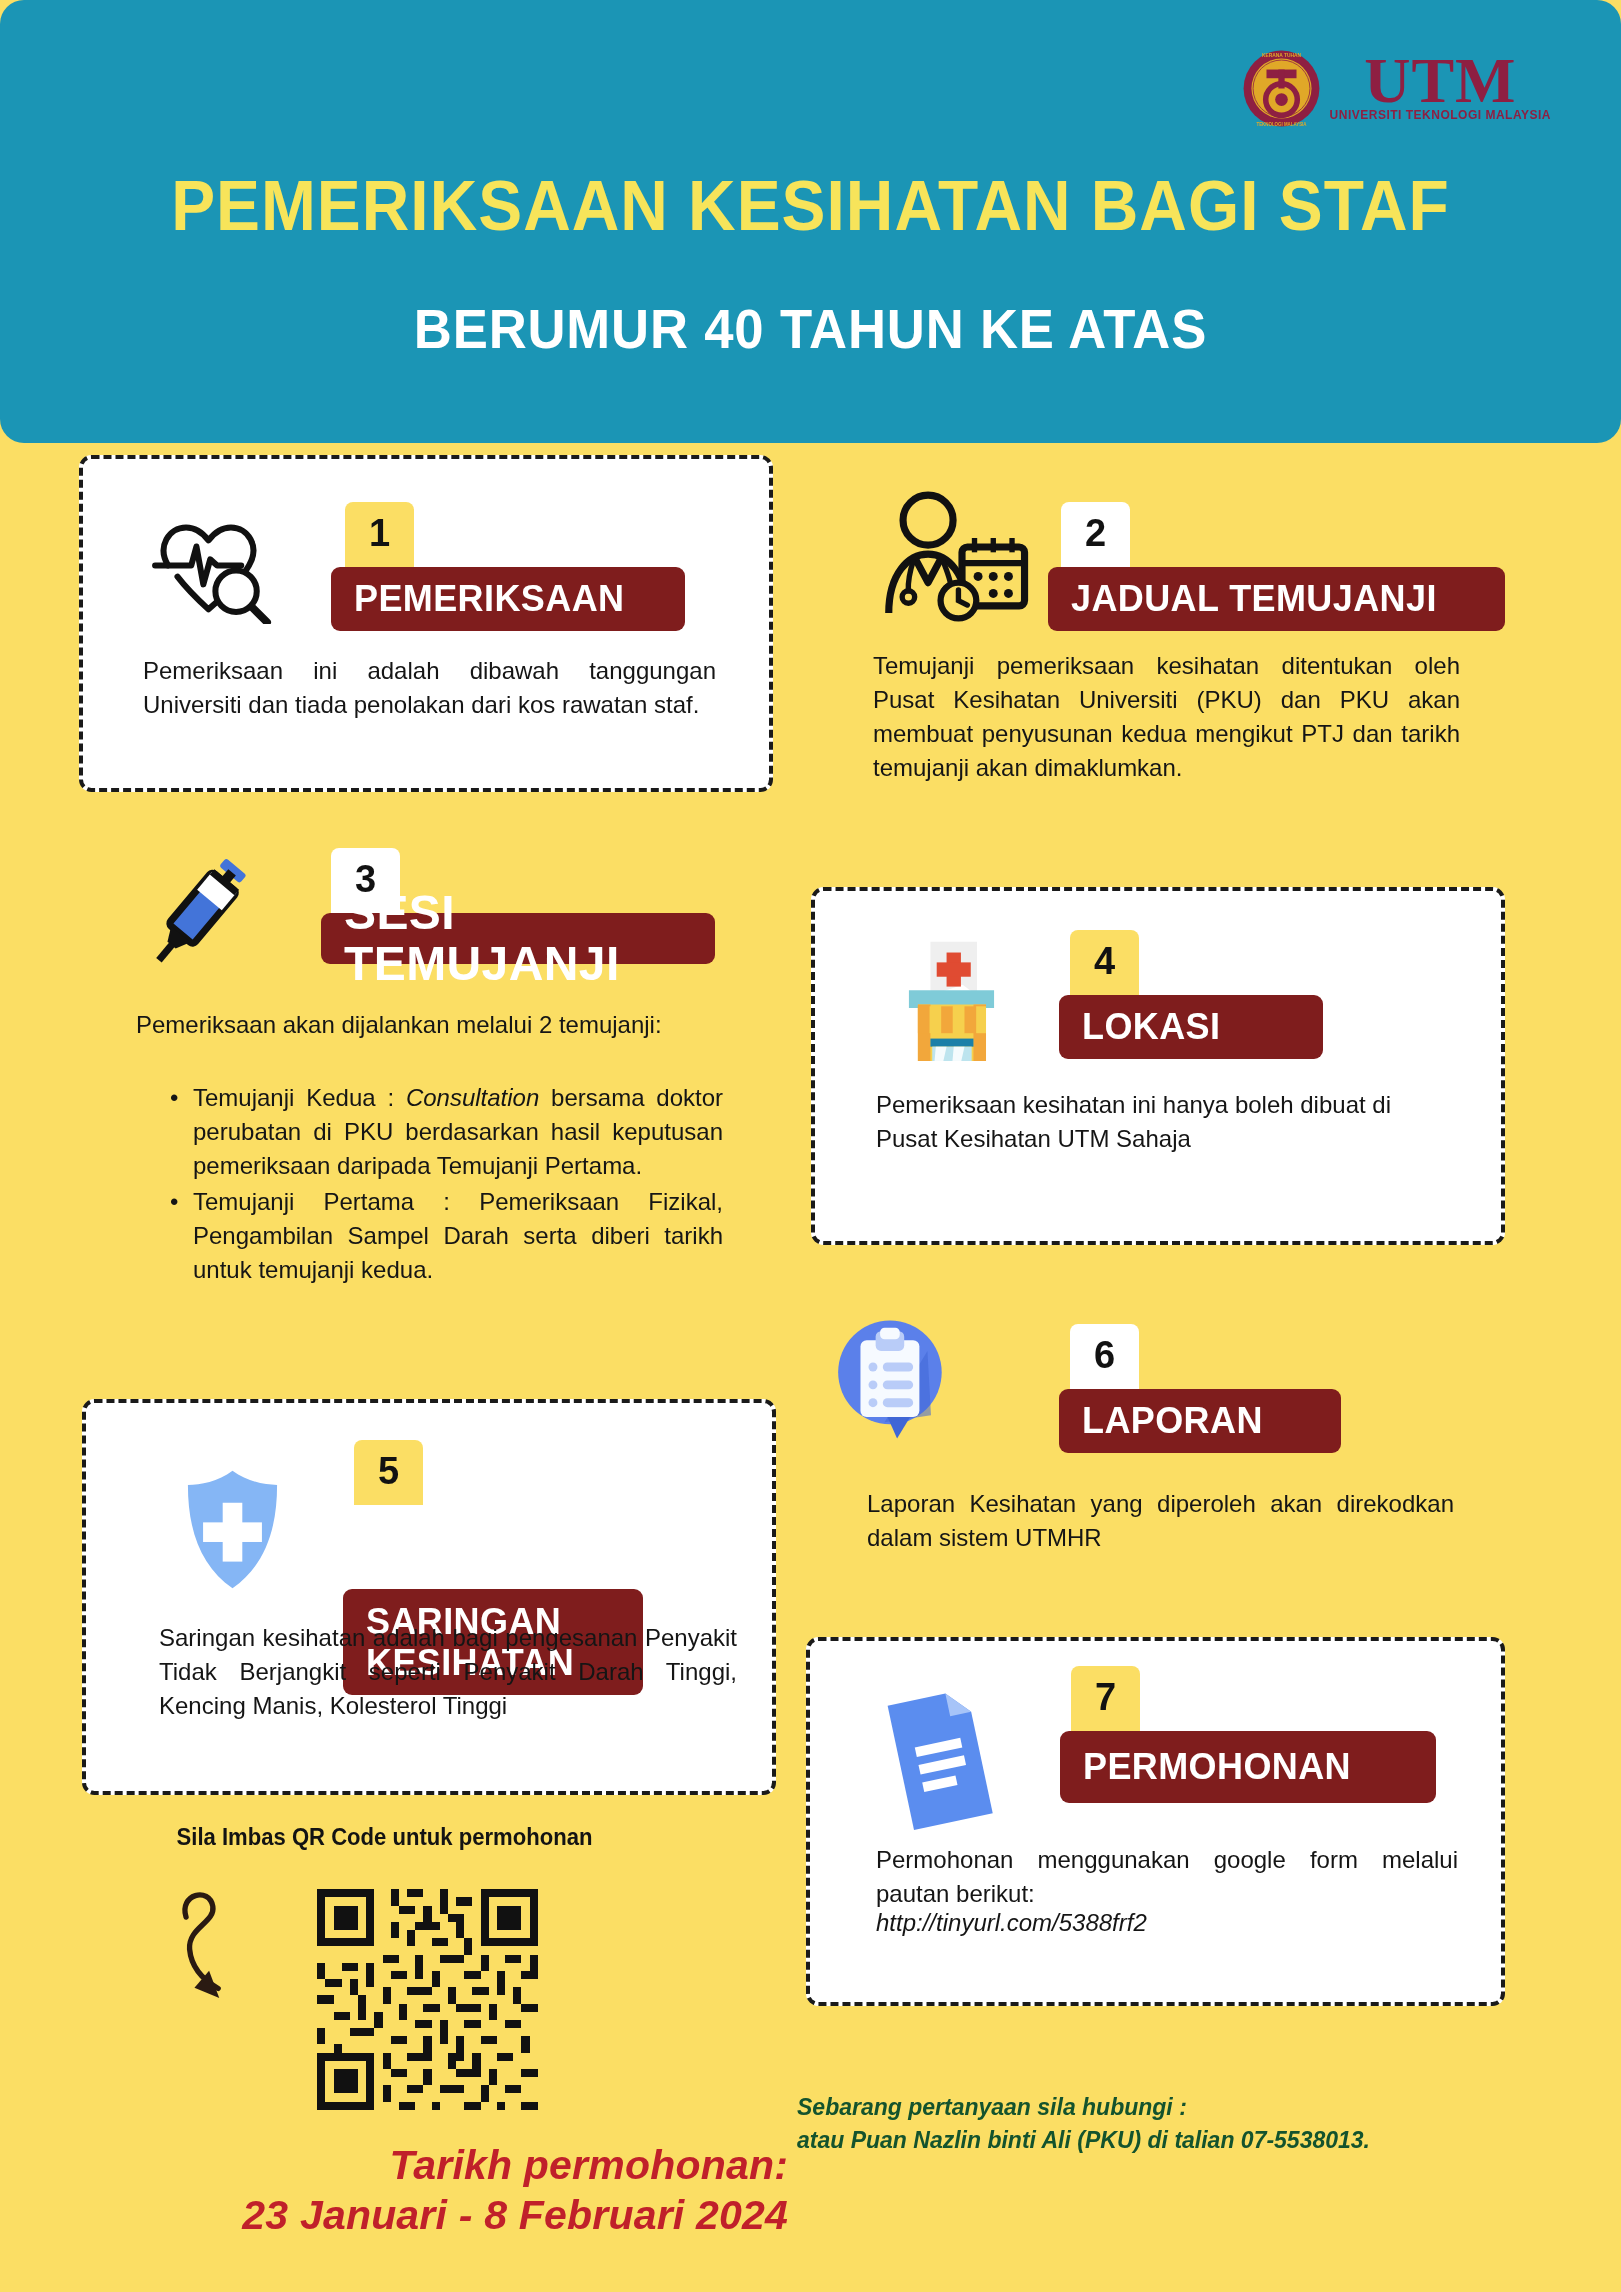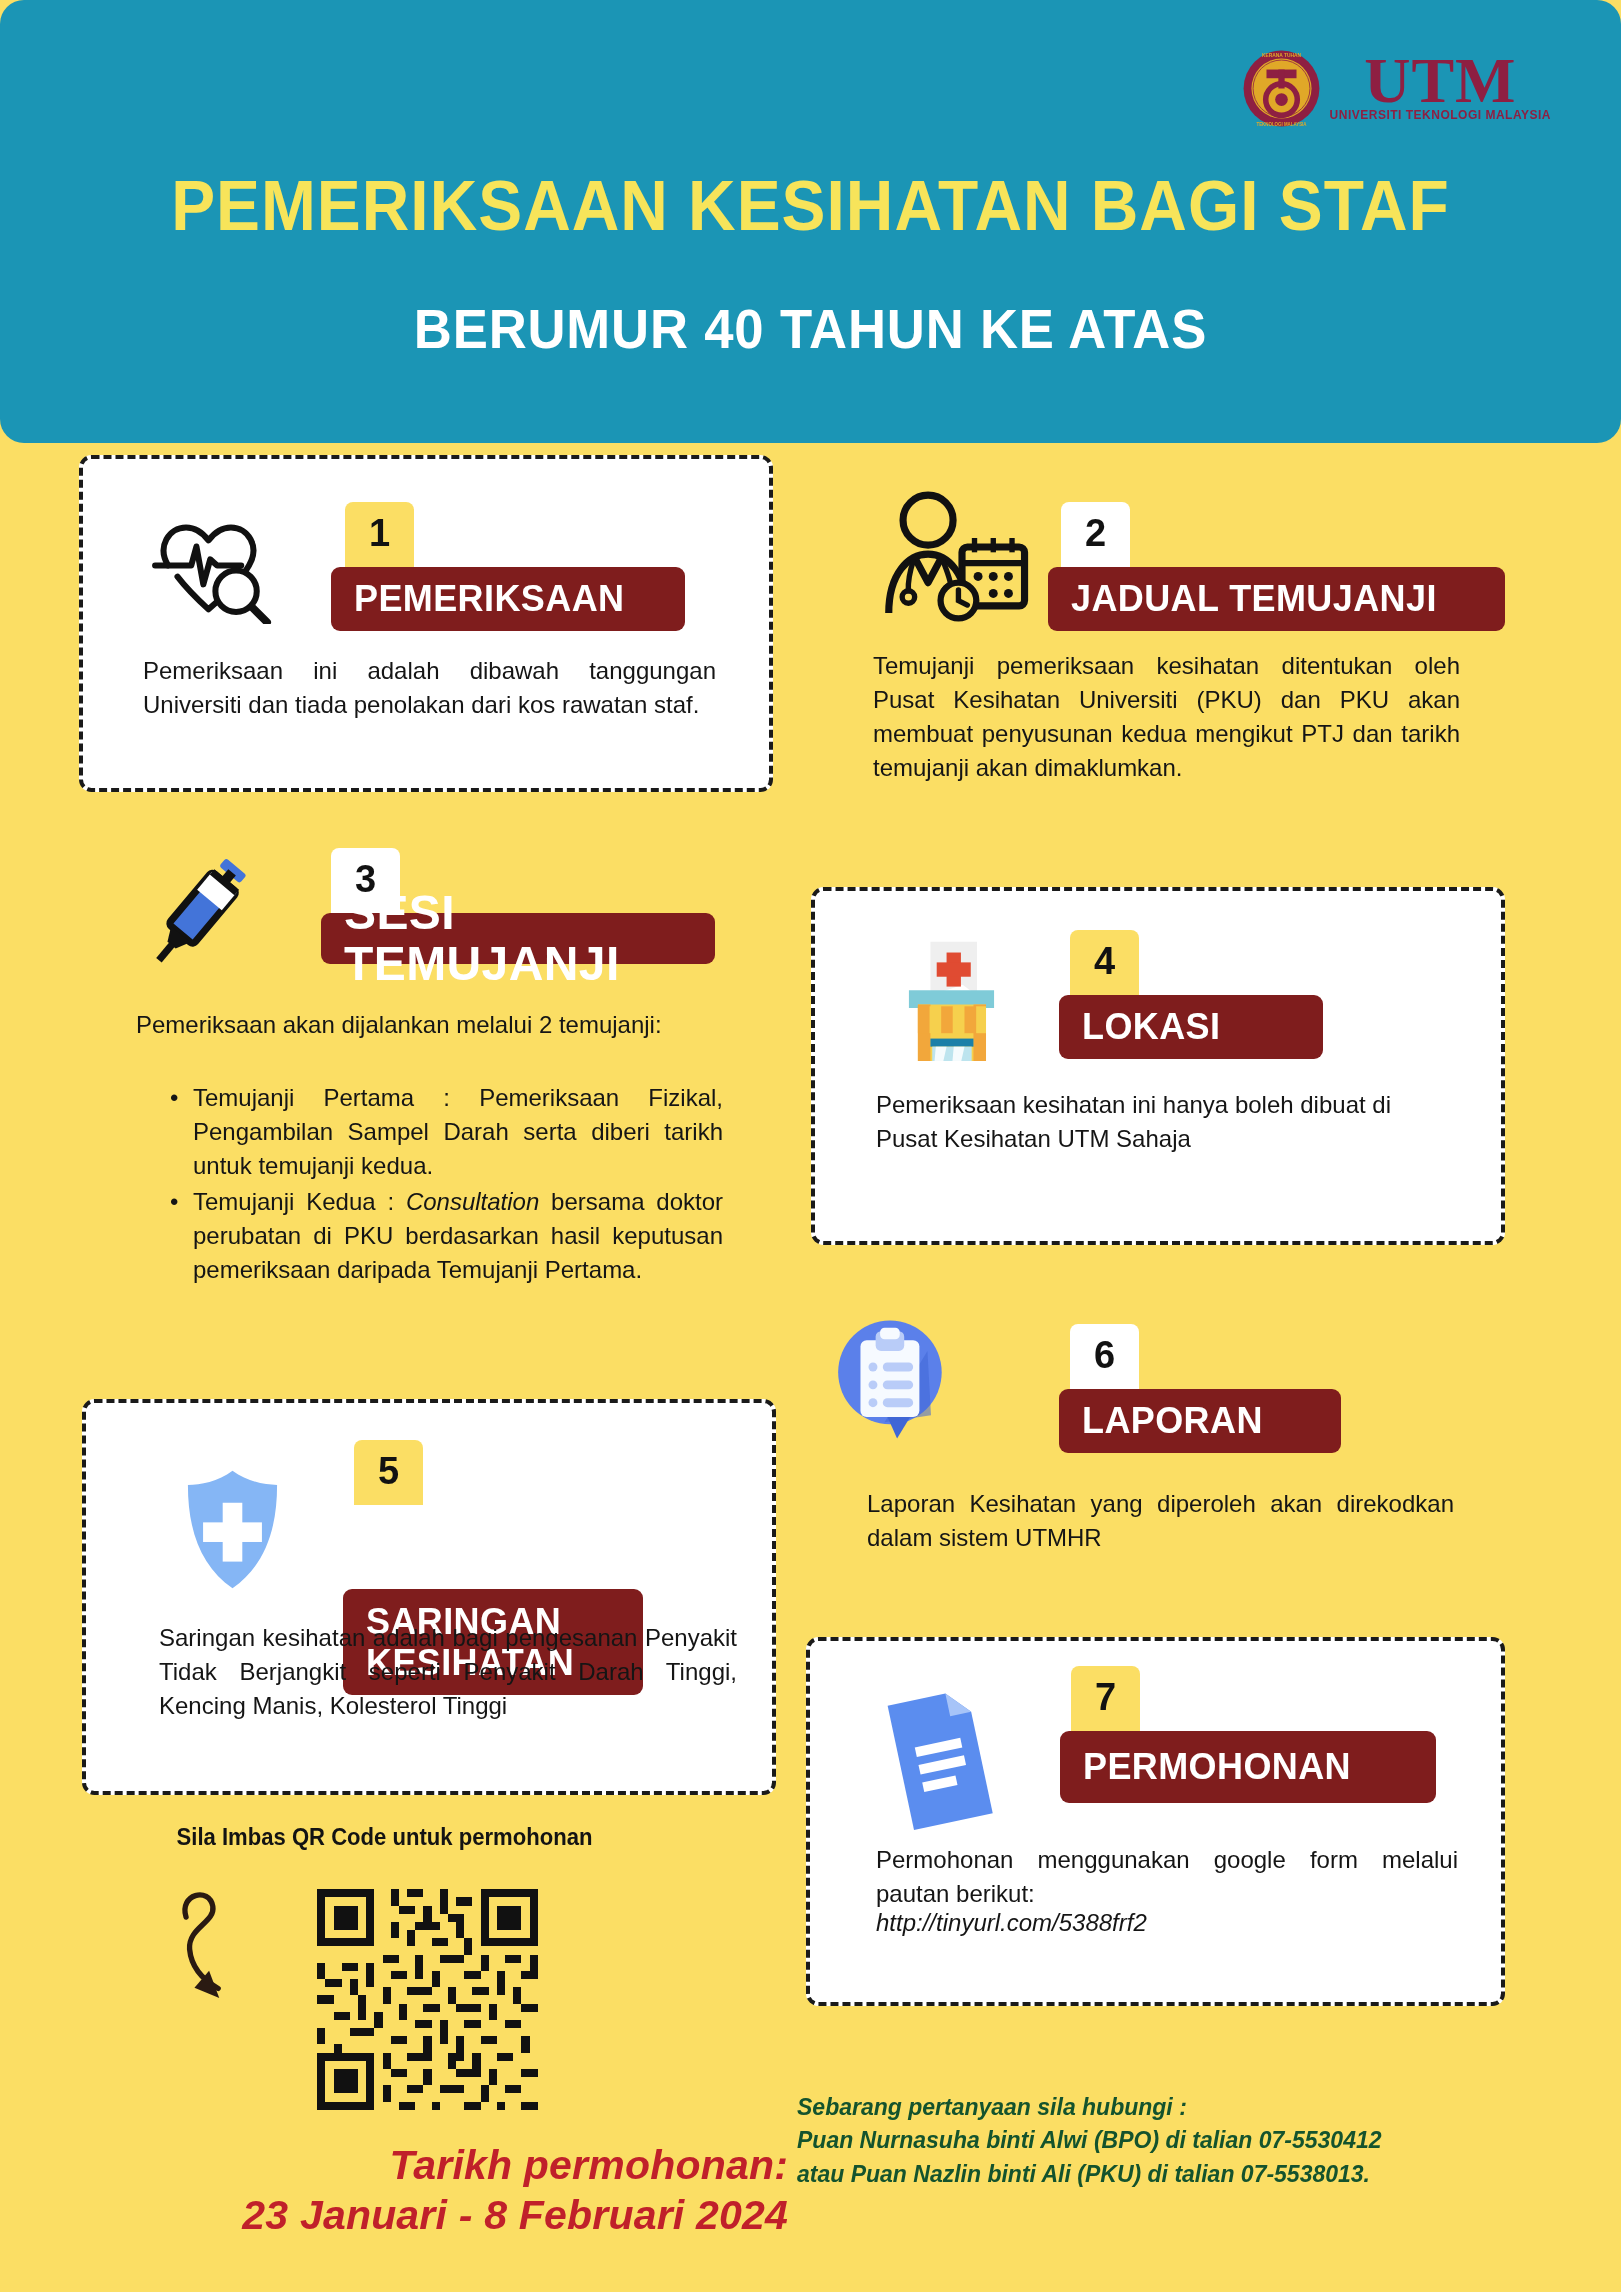--- a/index.html
+++ b/index.html
@@ -205,22 +205,22 @@
   </svg>
 </div>
 <div class="badge white" style="left:331px; top:848px; width:69px; height:65px;">
   <span>3</span>
 </div>
 <div class="label" style="left:321px; top:913px; width:394px; height:51px; font-size:48px;">
   <span>SESI TEMUJANJI</span>
 </div>
 <div class="body-text" style="left:136px; top:1008px; width:582px;">Pemeriksaan akan dijalankan melalui 2 temujanji:</div>
 <ul class="bullets body-text" style="left:163px; top:1079px; width:560px;">
+  <li>Temujanji Kedua : <em>Consultation</em> bersama doktor perubatan di PKU berdasarkan hasil keputusan pemeriksaan daripada Temujanji Pertama.</li>
   <li><span>Temujanji Pertama : Pemeriksaan Fizikal, Pengambilan Sampel Darah serta diberi tarikh untuk temujanji kedua.</span></li>
-  <li>Temujanji Kedua : <em>Consultation</em> bersama doktor perubatan di PKU berdasarkan hasil keputusan pemeriksaan daripada Temujanji Pertama.</li>
 </ul>
 
 <div class="card" style="left:811px; top:887px; width:694px; height:358px;"></div>
 <div class="icon-wrap" style="left:891px; top:931px; width:121px; height:130px;">
   <svg viewBox="0 0 135 145" width="121" height="130">
     <path d="M44 12 L96 12 L96 72 L80 60 L44 72 Z" fill="#EFEFEF"></path>
     <rect x="62" y="24" width="16" height="38" fill="#E04B32"></rect>
     <rect x="51" y="35" width="38" height="16" fill="#E04B32"></rect>
     <path d="M20 66 L115 66 L115 86 L20 86 Z" fill="#7FCBD8"></path>
     <rect x="30" y="82" width="76" height="120" fill="#F6D04D"></rect>
@@ -412,16 +412,15 @@
   </g>
 </svg>
 
 <div class="date-text">
   <div>Tarikh permohonan:</div>
   <div>23 Januari - 8 Februari 2024</div>
 </div>
 
 <div class="contact">
   <div>Sebarang pertanyaan sila hubungi :</div>
-  <div>Puan Nurnasuha binti Alwi (BPO) di talian 07-5530412</div>
   <div>atau Puan Nazlin binti Ali (PKU) di talian 07-5538013.</div>
 </div>
 
 
 </body></html>

